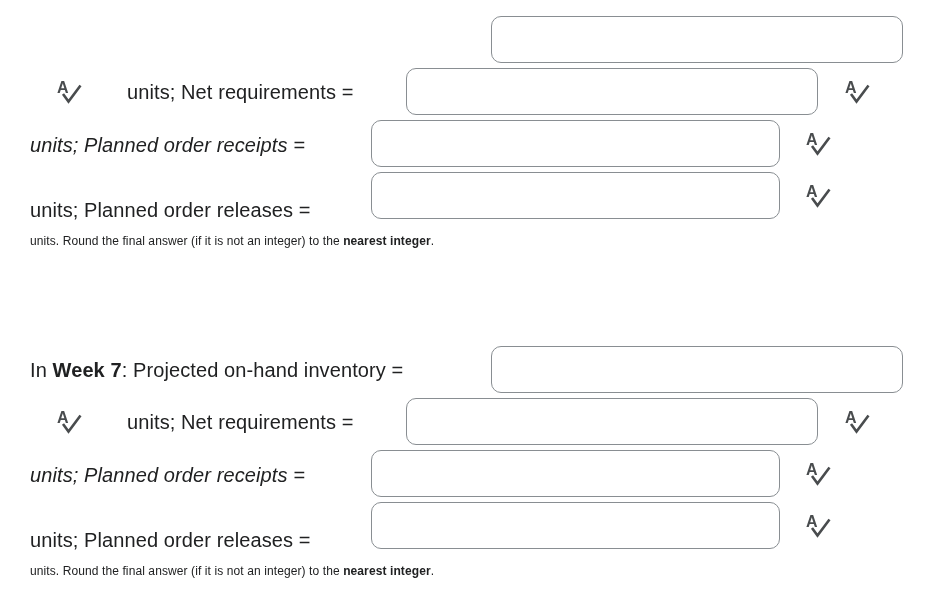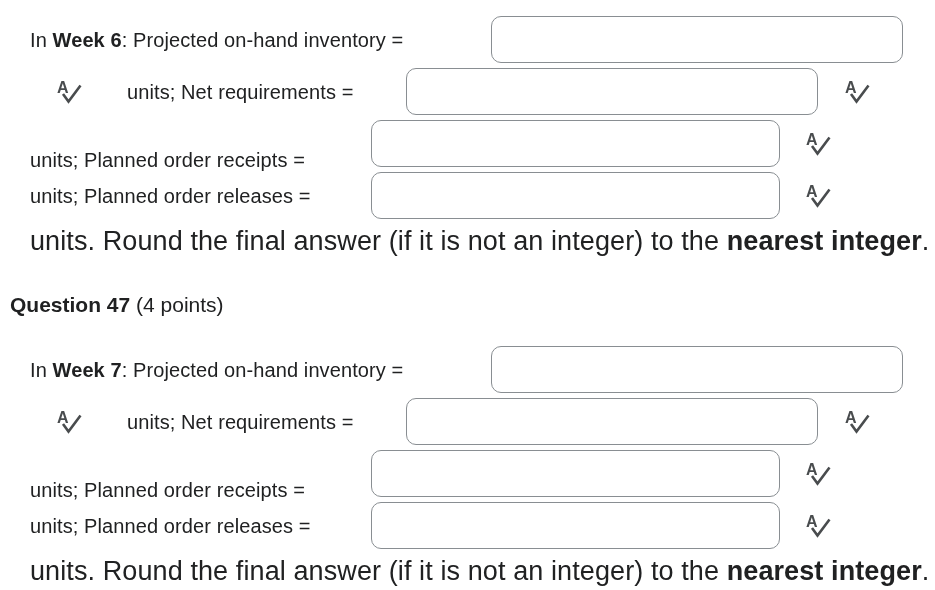--- a/index.html
+++ b/index.html
@@ -35,47 +35,46 @@
     background:none; border:none; padding:0; margin:0;
     cursor:pointer; line-height:0;
   }
 
   .lbl-projected { left:30px;  top:16px; }
   .in-projected  { left:491px; top:16px;  width:412px; }
   .ic-left       { left:56px;  top:78px; }
   .lbl-net       { left:127px; top:68px; }
   .in-net        { left:406px; top:68px;  width:412px; }
   .ic-net        { left:844px; top:78px; }
-  .lbl-receipts  { left:30px;  top:136px; }
+  .lbl-receipts  { left:30px;  top:121px;font-style:italic; }
   .in-receipts   { left:371px; top:120px; width:409px; }
   .ic-receipts   { left:805px; top:130px; }
-  .lbl-releases  { left:30px;  top:172px; }
+  .lbl-releases  { left:30px;  top:186px; }
   .in-releases   { left:371px; top:172px; width:409px; }
   .ic-releases   { left:805px; top:182px; }
 
   .closing {
     position:absolute; left:30px; top:227px;
     height:28px; line-height:28px;
-    font-size:27px; white-space:nowrap; letter-spacing:0.1px;
+    font-size:12px; white-space:nowrap; letter-spacing:0.1px;
   }
 
   .qheading {
     position:absolute; left:10px; top:289px;
     height:32px; line-height:32px;
     font-size:21px; white-space:nowrap;
   }
 </style>
 </head>
 <body>
 
 <div id="page">
 
   <section class="block block-a">
 
-    <div class="lbl lbl-projected"><span>In</span> <b>Week 6</b><span>: Projected on-hand inventory =</span></div>
     <input type="text" class="answer in-projected" value="" style="">
 
     <button class="spell ic-left">
       <svg viewBox="0 0 26 28" width="26" height="28" aria-hidden="true">
           <text x="1" y="15" font-size="16" font-weight="bold" fill="#494c4e">A</text>
           <path d="M7 16 L12.5 23.5 L24.5 7.5" fill="none" stroke="#494c4e" stroke-width="2.6"></path>
         </svg>
     </button>
     <div class="lbl lbl-net"><span>units; Net requirements =</span></div>
     <input type="text" class="answer in-net" value="" style="">
@@ -100,21 +99,20 @@
     <button class="spell ic-releases">
       <svg viewBox="0 0 26 28" width="26" height="28" aria-hidden="true">
           <text x="1" y="15" font-size="16" font-weight="bold" fill="#494c4e">A</text>
           <path d="M7 16 L12.5 23.5 L24.5 7.5" fill="none" stroke="#494c4e" stroke-width="2.6"></path>
         </svg>
     </button>
 
     <div class="closing"><span>units. Round the final answer (if it is not an integer) to the</span> <b>nearest integer</b><span>.</span></div>
   </section>
 
-  <div class="qheading"><b>Question 47</b> <span>(4 points)</span></div>
 
   <section class="block block-b">
 
     <div class="lbl lbl-projected"><span>In</span> <b>Week 7</b><span>: Projected on-hand inventory =</span></div>
     <input type="text" class="answer in-projected" value="" style="">
 
     <button class="spell ic-left">
       <svg viewBox="0 0 26 28" width="26" height="28" aria-hidden="true">
           <text x="1" y="15" font-size="16" font-weight="bold" fill="#494c4e">A</text>
           <path d="M7 16 L12.5 23.5 L24.5 7.5" fill="none" stroke="#494c4e" stroke-width="2.6"></path>

